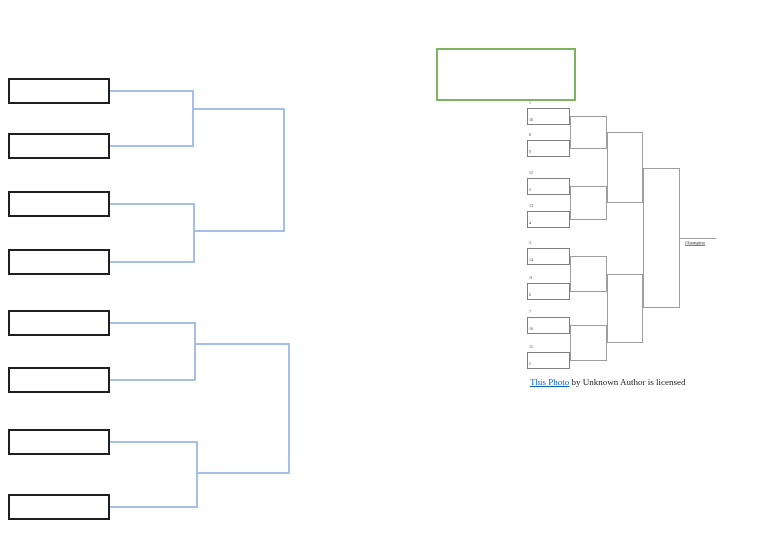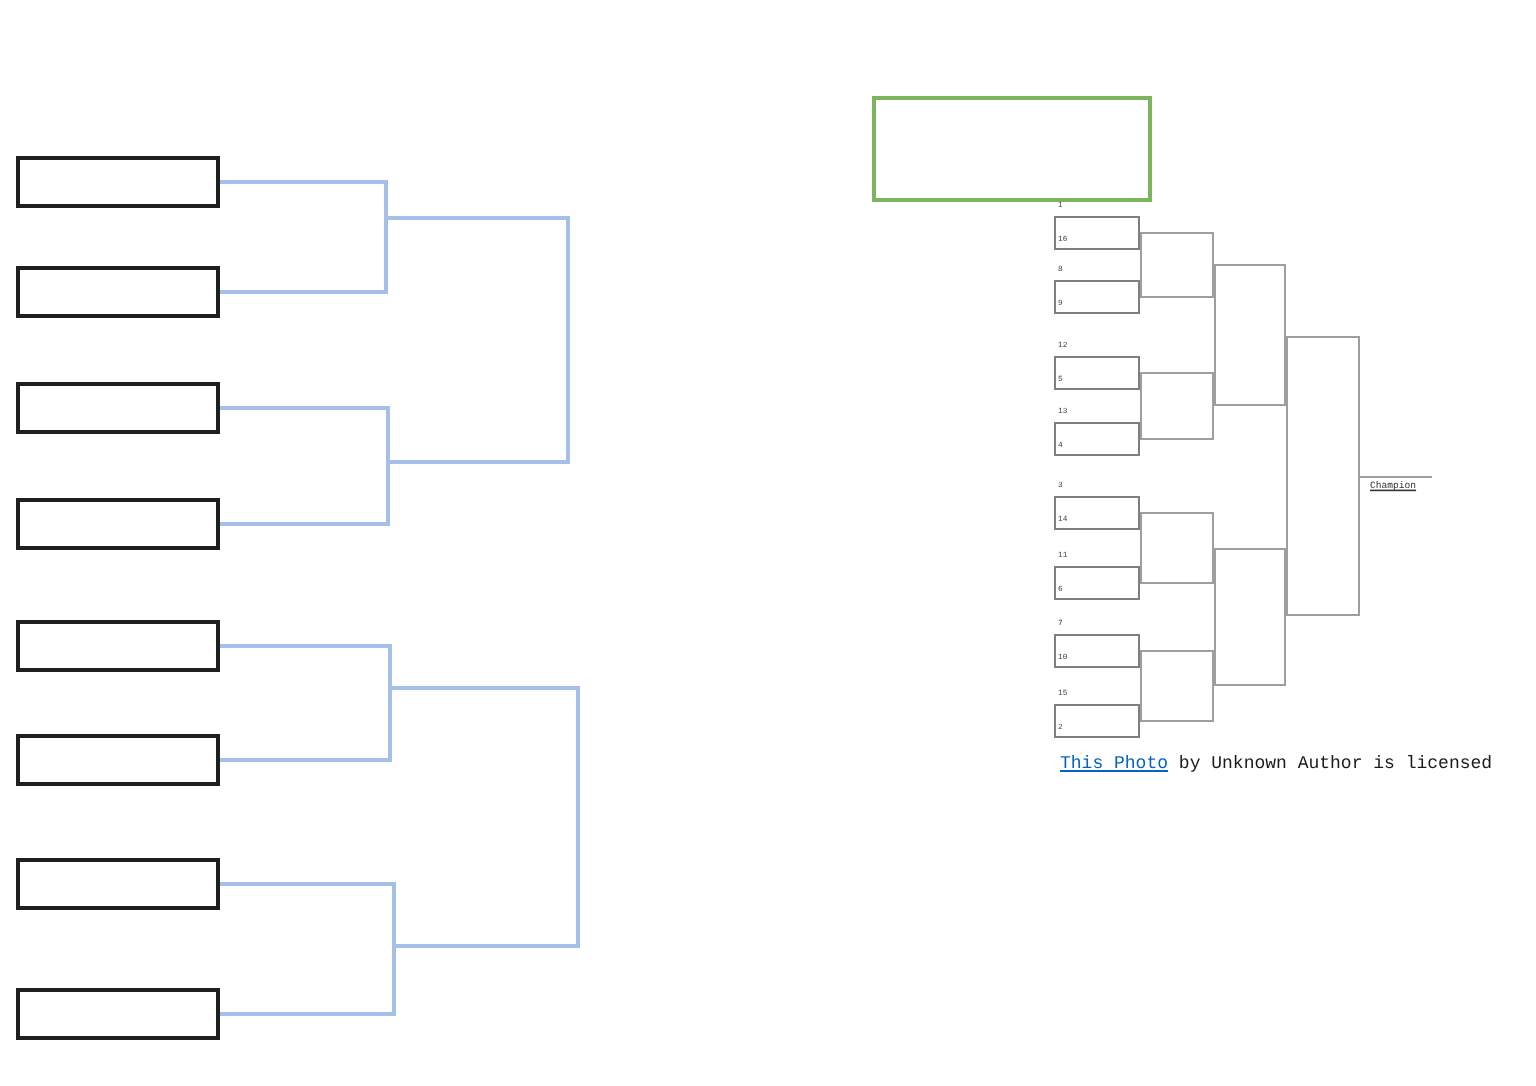--- a/index.html
+++ b/index.html
@@ -1,17 +1,17 @@
 <!DOCTYPE html>
 <html><head>
 <meta charset="utf-8">
 <style>
   html,body{margin:0;padding:0;background:#fff;}
   .page{position:relative;width:768px;height:543px;background:#fff;overflow:hidden;
-        font-family:Liberation Mono, monospace;}
+        font-family:Liberation Serif, serif;}
 
   
   .slot-box{position:absolute;left:8px;width:102px;height:26px;background:#fff;
             border:2px solid #1f1f1f;box-sizing:border-box;}
   .bl{position:absolute;background:#a5bfe6;}
   .bl.h{height:2px;}
   .bl.v{width:2px;}
 
   
   .green-box{position:absolute;left:436px;top:48px;width:140px;height:53px;

